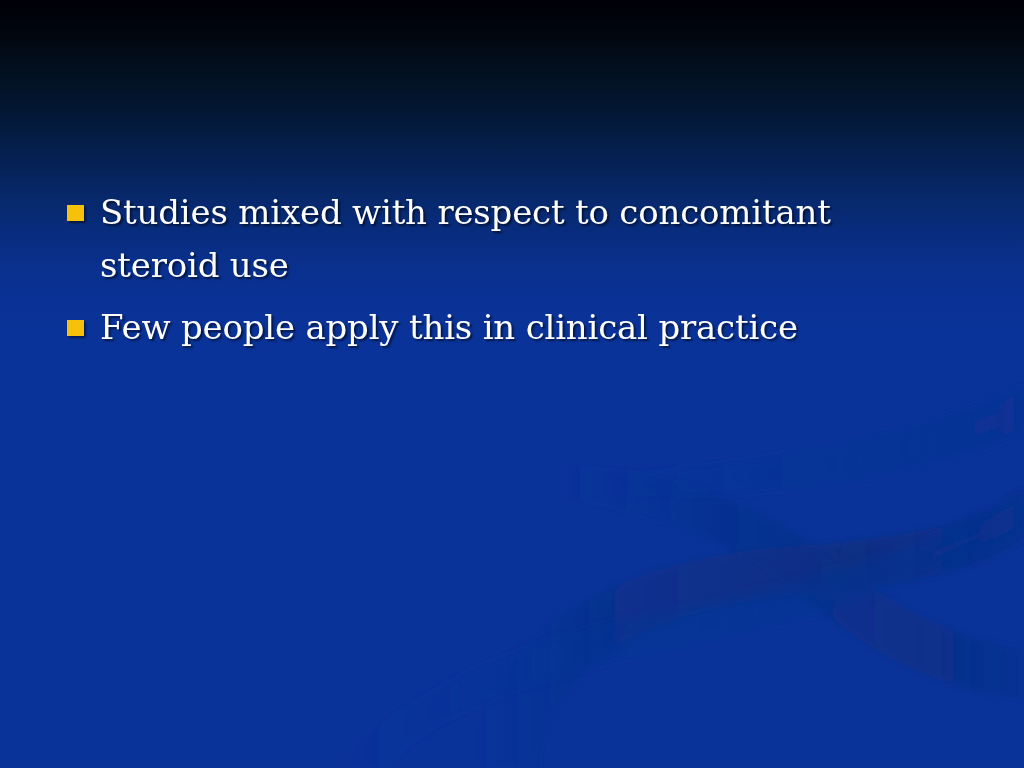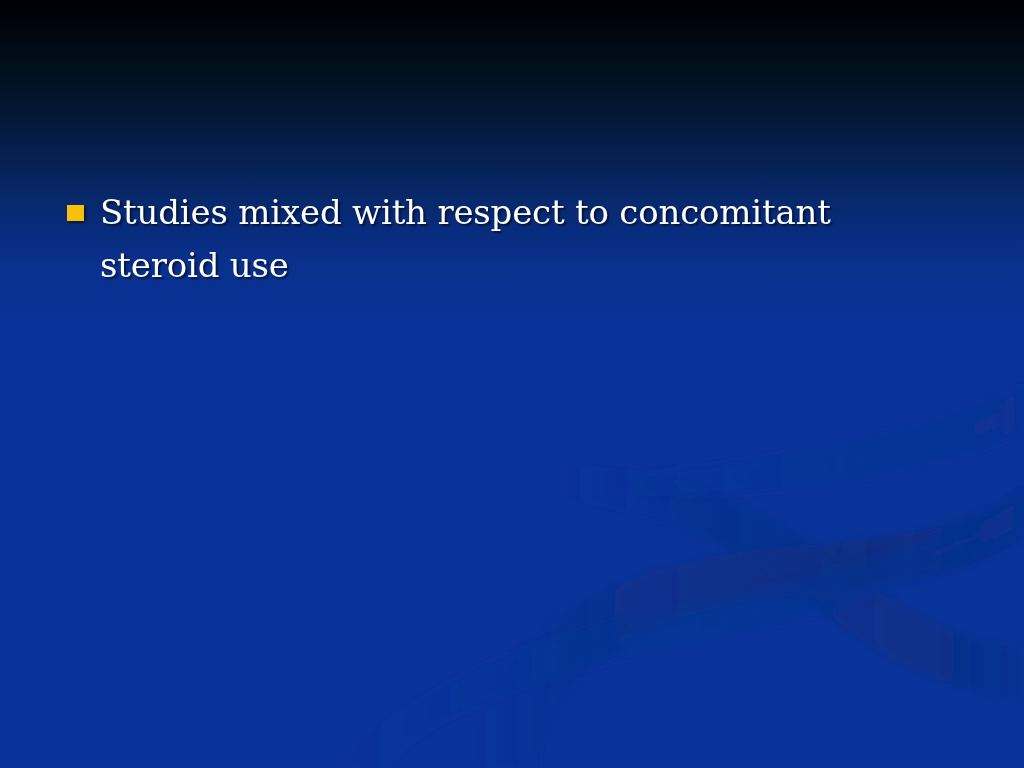--- a/index.html
+++ b/index.html
@@ -139,16 +139,20 @@
 
   <div id="content">
     <ul class="bullets">
 
       <li class="bullet">
         <span class="marker"></span>
         <span class="text">Studies mixed with respect to concomitant steroid use</span>
       </li>
 
 
+      <li class="bullet">
+        <span class="marker"></span>
+        <span class="text">Few people apply this in clinical practice</span>
+      </li>
 
     </ul>
   </div>
 </div>
 
 </body></html>

